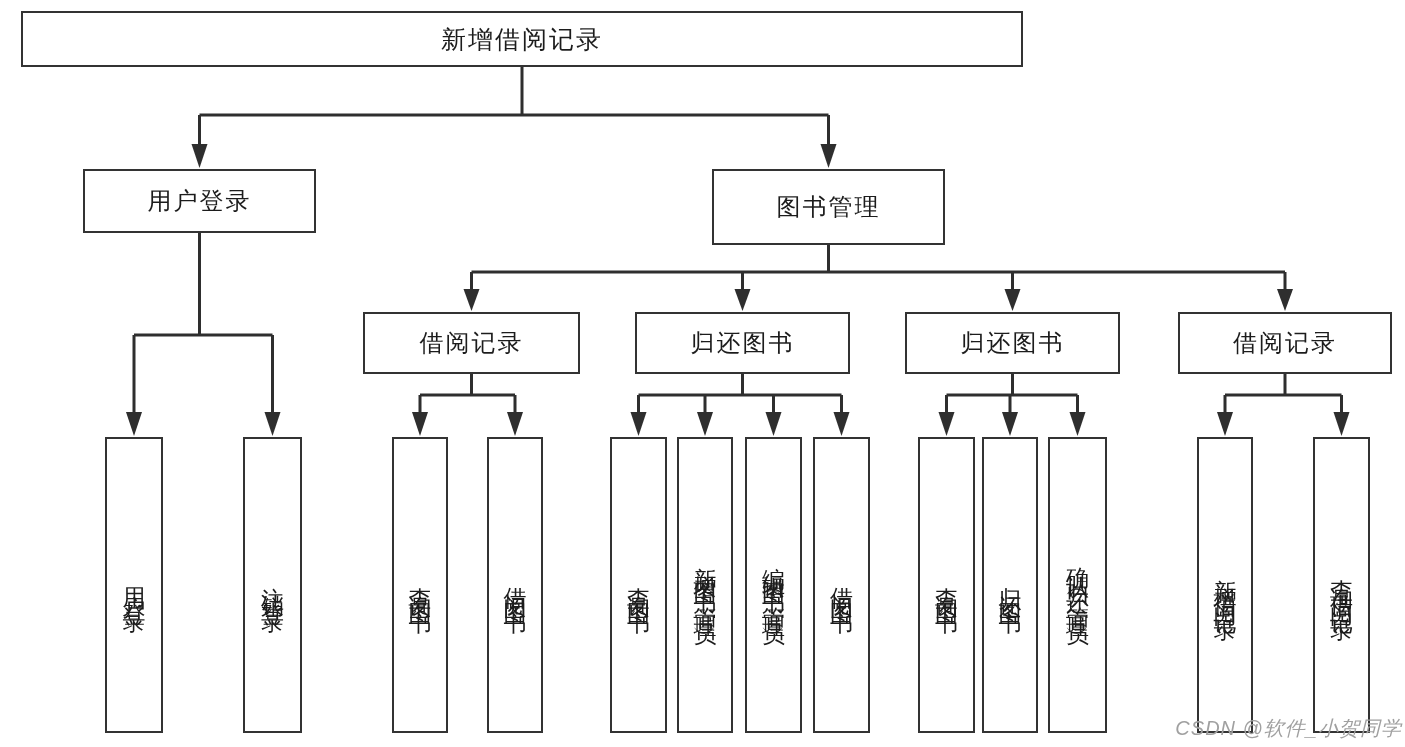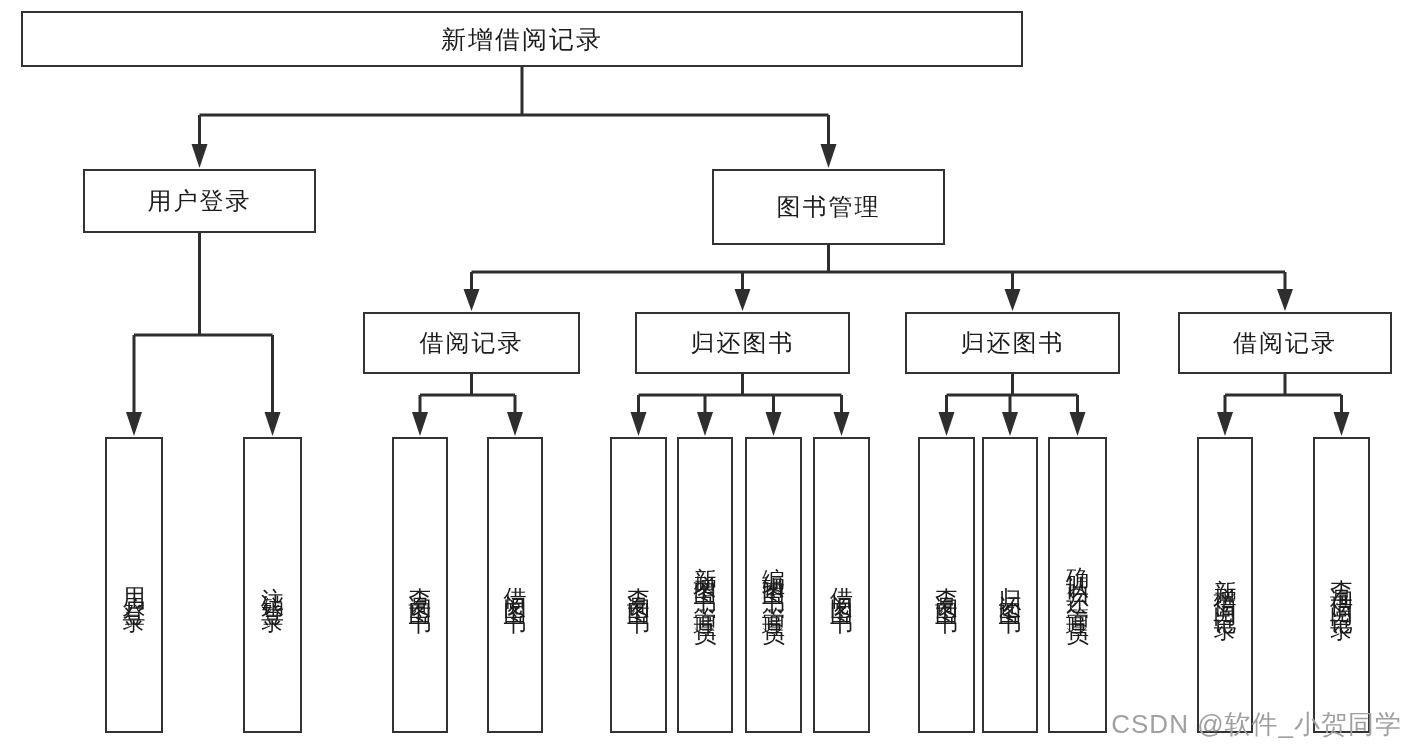--- a/index.html
+++ b/index.html
@@ -18,21 +18,21 @@
   .hnode.root{font-size:25px;}
   .vnode{
     position:absolute;top:437px;height:296px;box-sizing:border-box;background:#ffffff;
     border:2.5px solid #333333;z-index:2;
     display:flex;align-items:center;justify-content:center;
     writing-mode:vertical-rl;text-orientation:mixed;
     font-size:23px;letter-spacing:8px;line-height:1;
   }
   .watermark{
     position:absolute;right:3px;bottom:5px;z-index:5;
-    font-size:26px;letter-spacing:1px;color:#a0a0a0;white-space:nowrap;
+    font-size:20px;letter-spacing:1px;color:#a0a0a0;white-space:nowrap;font-style:italic;
   }
 </style>
 </head>
 <body>
 
 <div class="stage">
 
   <svg class="wires" viewBox="0 0 1405 747">
     <g>
       <path class="cline" d="M522 67 V115 M199.5 115 H828.5 M199.5 115 V146 M828.5 115 V146"></path>

